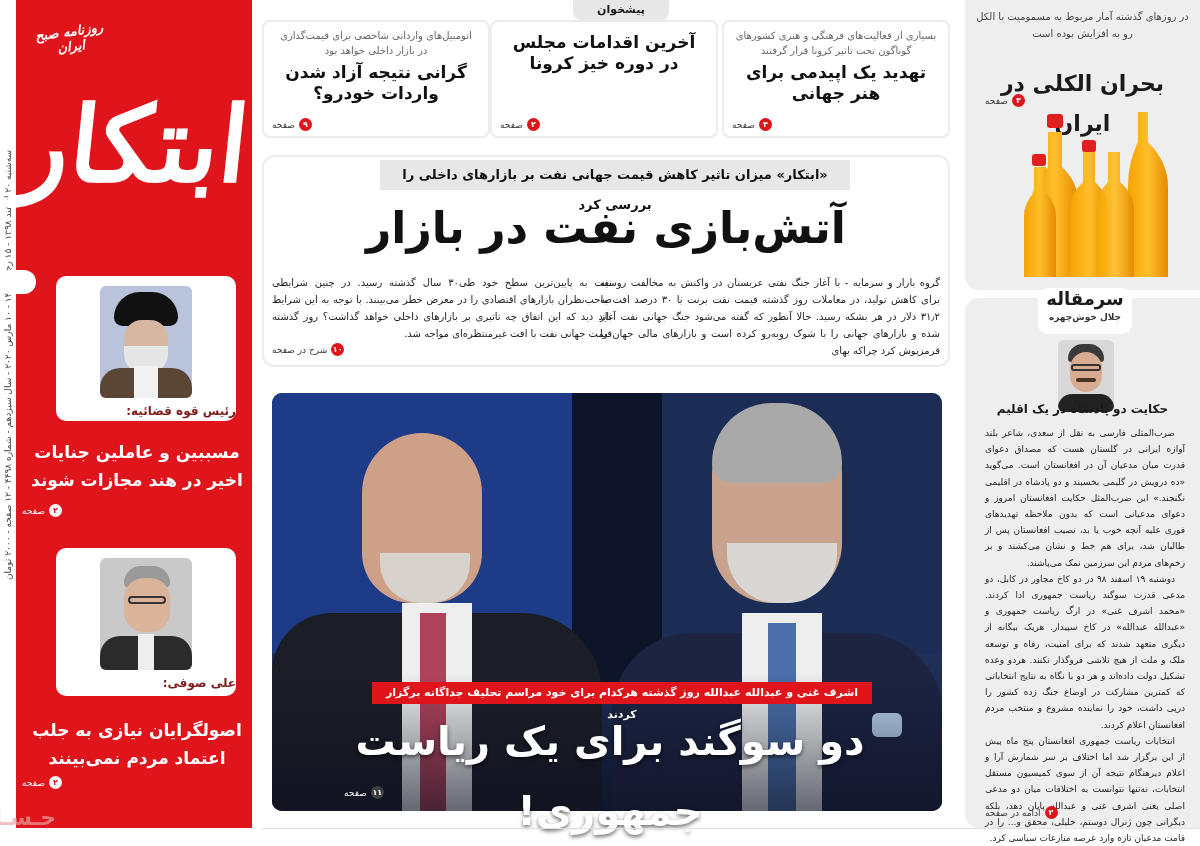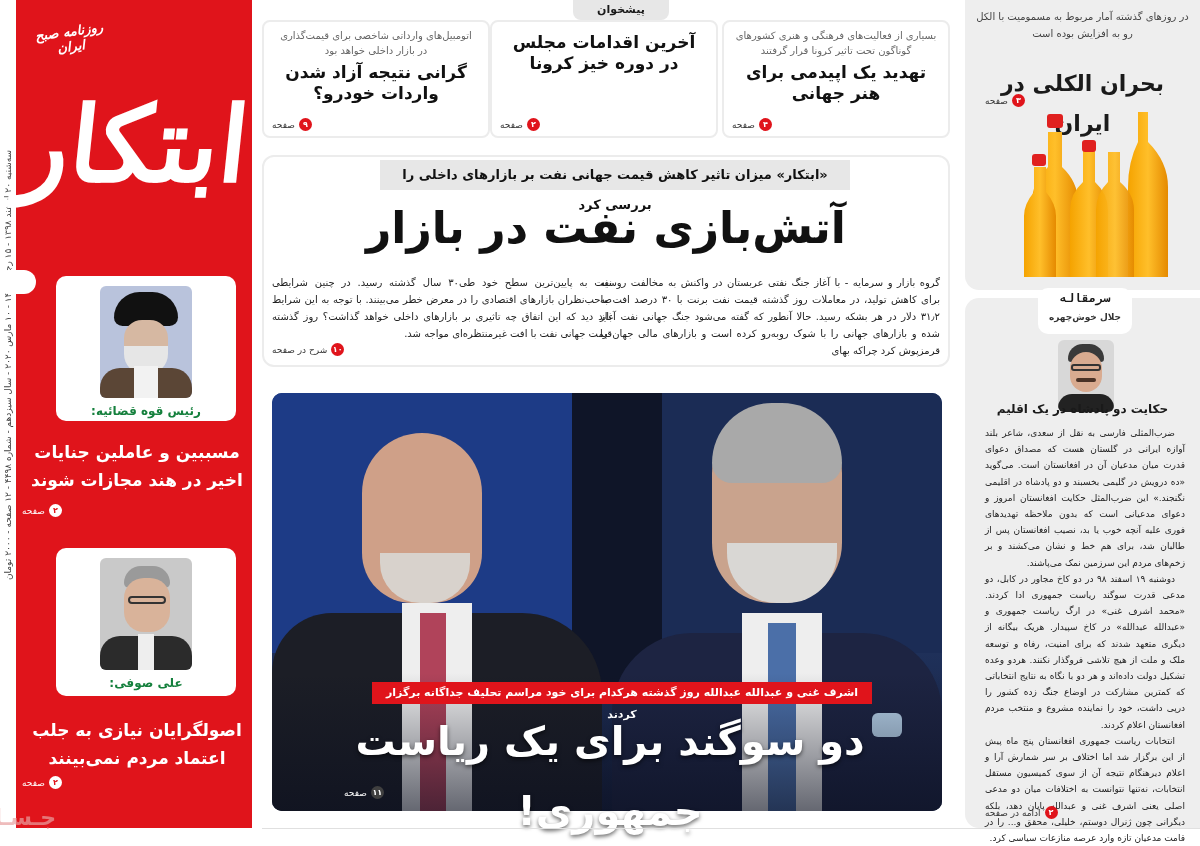--- a/index.html
+++ b/index.html
@@ -42,21 +42,21 @@
     position: absolute; top: 8px; width: 40px; height: 24px; background: #fff; border-radius: 12px;
   }
 
   .profile {
     position: absolute; left: 56px; width: 180px; background: #fff; border-radius: 10px;
   }
   .profile .photo {
     margin: 10px auto 0; width: 92px; height: 112px; border-radius: 6px; overflow: hidden; position: relative;
   }
   .profile .cap {
-    text-align: center; font-size: 12px; font-weight: bold; color: #15803d; padding: 6px 0 8px;
+    text-align: right; font-size: 12px; font-weight: bold; color: #7f1d1d; padding: 6px 0 8px;
   }
   .red-head {
     position: absolute; left: 26px; width: 222px; color: #fff; font-weight: bold;
     font-size: 17px; line-height: 28px; text-align: center;
   }
   .page-ref {
     position: absolute; display: flex; align-items: center; gap: 4px; font-size: 9px;
   }
   .page-ref .num {
     display: inline-block; width: 13px; height: 13px; border-radius: 50%;
@@ -129,21 +129,21 @@
   }
   .bottles { left: 1020px; top: 112px; width: 150px; height: 170px; }
 
   .edit-box {
     left: 965px; top: 298px; width: 235px; height: 530px; background: #eeeeee; border-radius: 14px 0 0 14px;
   }
   .edit-label-pill {
     left: 1038px; top: 288px; width: 94px; height: 46px; background: #fff; border-radius: 10px;
     text-align: center;
   }
-  .edit-label { font-size: 12px; font-weight: bold; line-height: 22px; font-family: Liberation Mono, monospace; }
+  .edit-label { font-size: 18px; font-weight: bold; line-height: 22px; }
   .edit-author { font-size: 9px; font-weight: bold; line-height: 14px; color: #333; }
   .edit-photo {
     left: 1058px; top: 313px; width: 56px; height: 72px; border-radius: 6px; overflow: hidden;
   }
   .edit-title {
     left: 970px; top: 398px; width: 225px; text-align: center; font-size: 12px; font-weight: bold; line-height: 22px;
   }
   .edit-body {
     left: 985px; top: 425px; width: 200px; font-size: 9px; line-height: 16.2px; color: #222; text-align: justify;
   }

